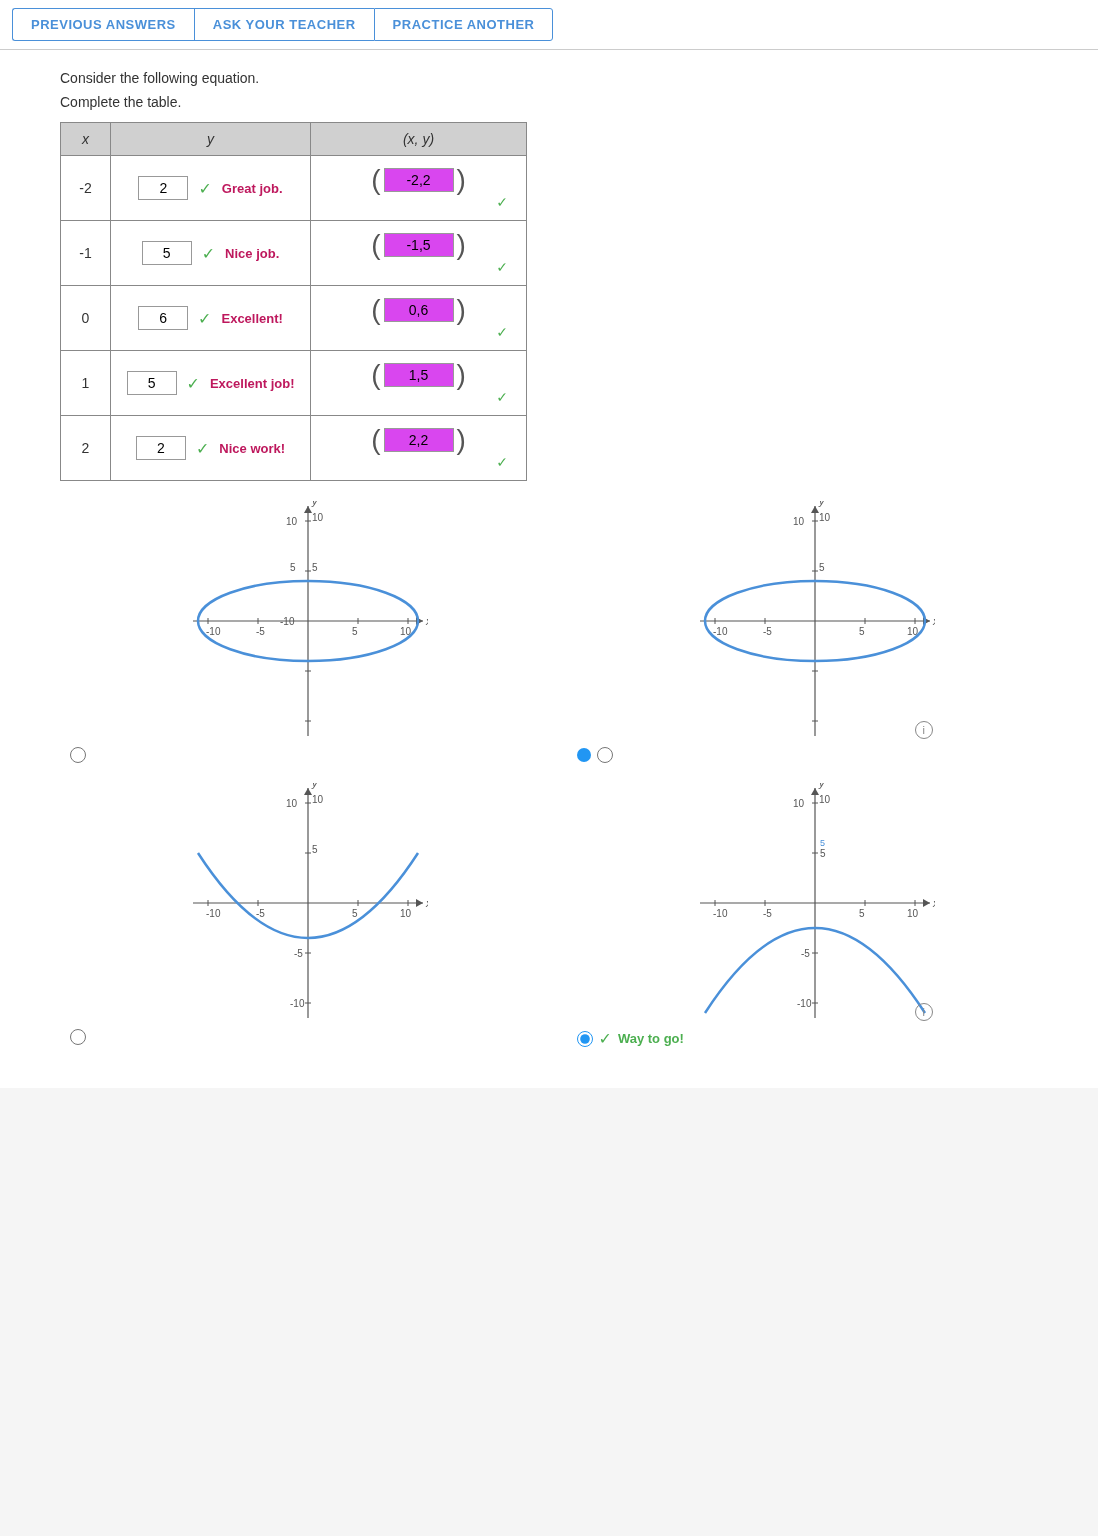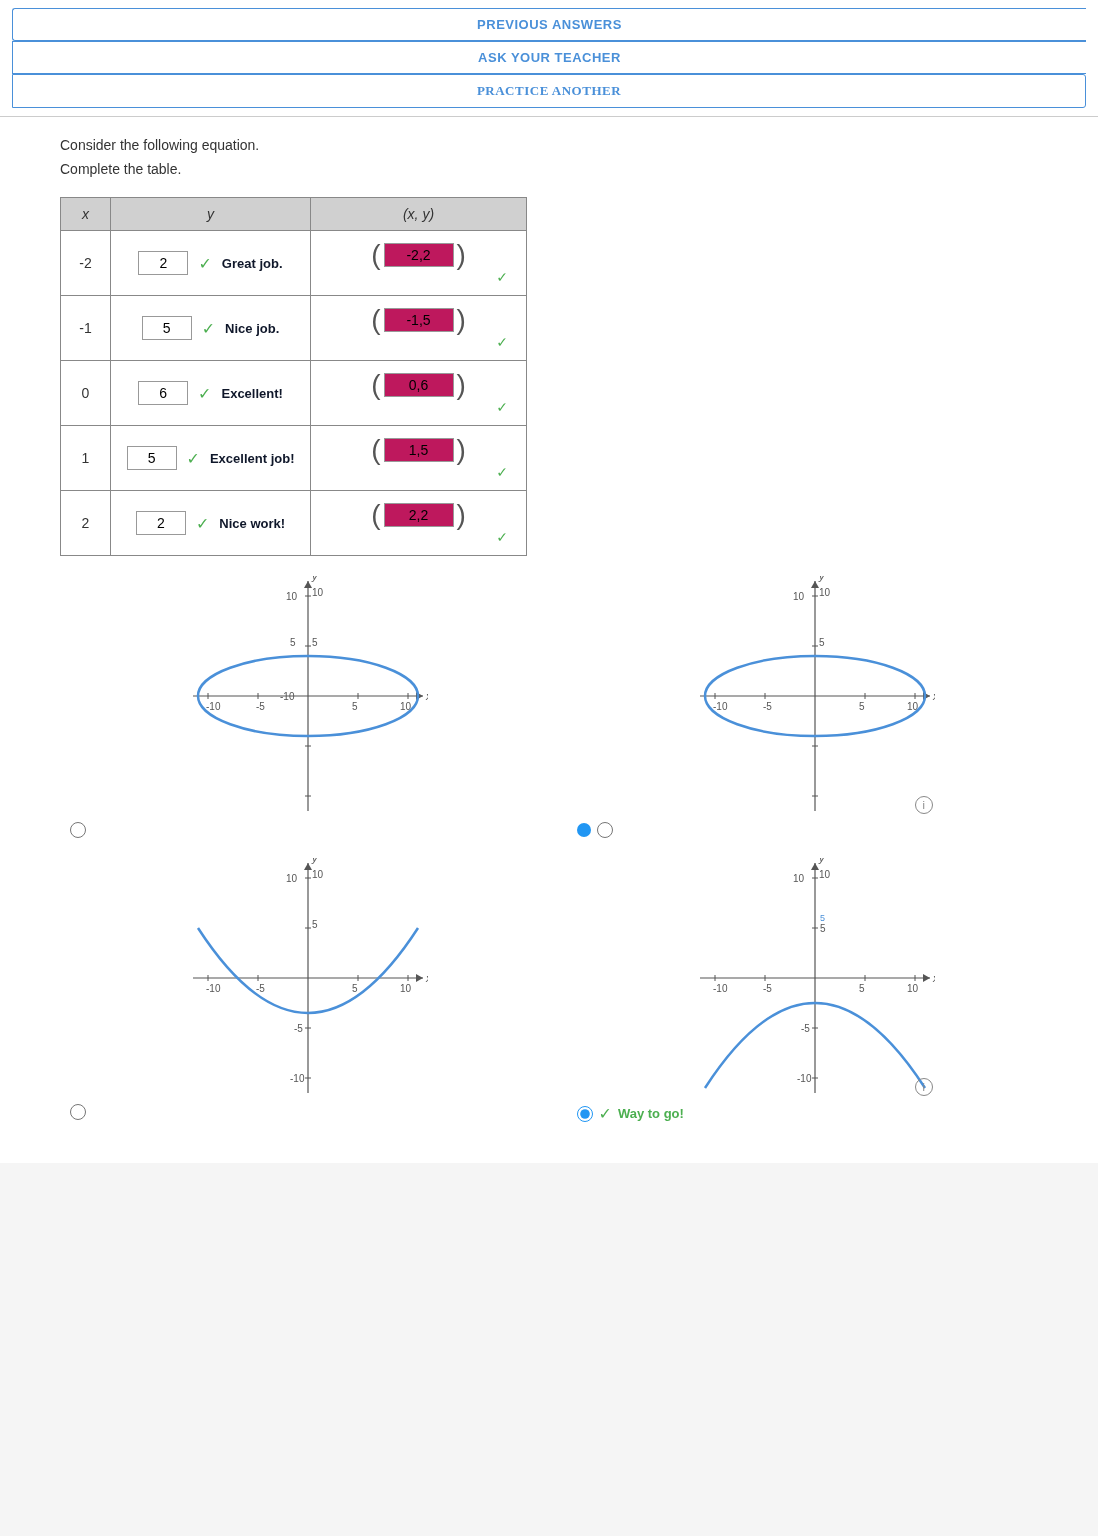--- a/index.html
+++ b/index.html
@@ -4,44 +4,43 @@
   <style>
     * { box-sizing: border-box; margin: 0; padding: 0; }
     body { font-family: Arial, sans-serif; background: #f5f5f5; font-size: 14px; color: #333; }
 
     .top-bar {
       display: flex;
       background: #fff;
       border-bottom: 1px solid #ccc;
       padding: 8px 12px;
       gap: 0;
-      flex-direction: column;
     }
     .top-btn {
       border: 1.5px solid #4a90d9;
       background: #fff;
       color: #4a90d9;
       padding: 8px 18px;
       font-size: 13px;
       font-weight: bold;
       cursor: pointer;
       letter-spacing: 0.5px;
     }
     .top-btn:not(:last-child) { border-right: none; }
     .top-btn:first-child { border-radius: 3px 0 0 3px; }
-    .top-btn:last-child { border-radius: 0 3px 3px 0; border-right: 1.5px solid #4a90d9; font-family: Liberation Serif, serif; }
+    .top-btn:last-child { border-radius: 0 3px 3px 0; border-right: 1.5px solid #4a90d9; }
 
     .content {
       background: #fff;
       padding: 20px 35px 30px 60px;
     }
 
     .problem-text { margin-bottom: 8px; font-size: 14px; }
     .equation { margin: 8px 0 14px 30px; font-size: 15px; font-style: italic; }
-    .complete-text { margin-bottom: 20px; font-size: 14px; }
+    .complete-text { margin-bottom: 12px; font-size: 14px; }
 
     table.data-table {
       border-collapse: collapse;
       margin-bottom: 20px;
       min-width: 400px;
     }
     table.data-table th {
       background: #d0d0d0;
       border: 1.5px solid #888;
       padding: 8px 16px;
@@ -61,37 +60,37 @@
     .td-xy { width: 216px; }
 
     .input-box {
       border: 1px solid #999;
       padding: 3px 7px;
       width: 50px;
       font-size: 14px;
       text-align: center;
     }
     .check-green { color: #4caf50; font-size: 16px; margin: 0 4px; }
-    .feedback-green { color: #0f172a; font-weight: bold; font-size: 13px; }
+    .feedback-green { color: #be185d; font-weight: bold; font-size: 13px; }
 
     .pair-input-wrap {
       display: flex;
       align-items: center;
       justify-content: center;
       gap: 3px;
       font-size: 15px;
     }
     .big-paren { font-size: 28px; color: #555; line-height: 1; }
     .pair-input {
       border: 1px solid #999;
       padding: 3px 6px;
       width: 70px;
       font-size: 14px;
       text-align: center;
-      background: #be185d;
+      background: #d946ef;
     }
 
     .sketch-instruction { margin-bottom: 14px; font-size: 14px; }
 
     .graphs-grid {
       display: grid;
       grid-template-columns: 1fr 1fr;
       gap: 20px 10px;
       margin-bottom: 10px;
     }

